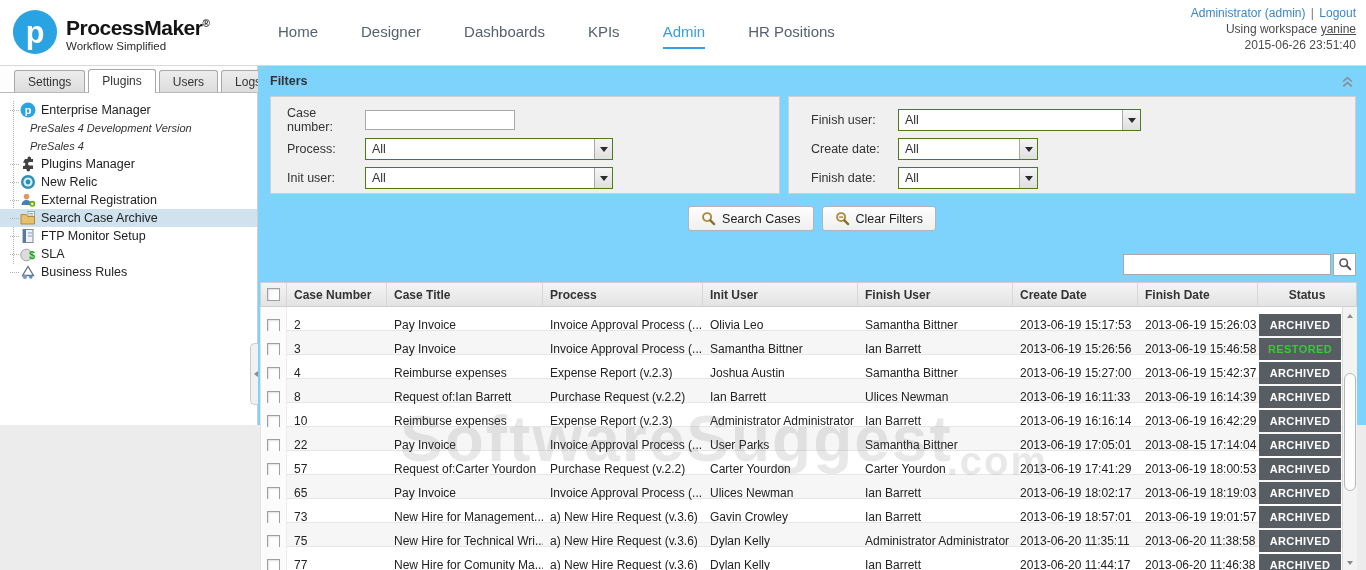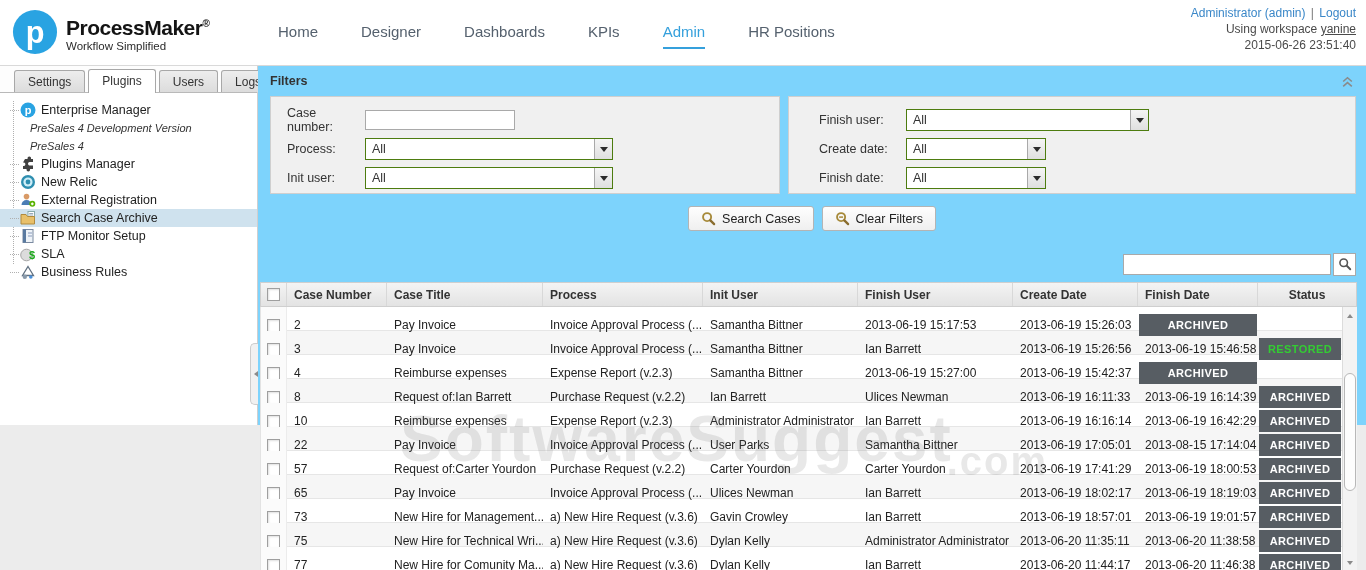--- a/index.html
+++ b/index.html
@@ -44,21 +44,21 @@
   .splitter-handle{position:absolute; right:-1px; top:277px; width:8px; height:62px; background:#f1f1f1; border:1px solid #cccccc; border-right:none; border-radius:5px 0 0 5px; display:flex; align-items:center; justify-content:center; cursor:pointer;}
   .tri-left{width:0; height:0; border:3px solid transparent; border-right:4px solid #8a8a8a;}
 
   
   .main{flex:1; position:relative; background:#7dd3fc; min-width:0;}
   .filters-bar{height:30px; display:flex; align-items:center; padding:0 12px; font-weight:bold; font-size:12.5px; color:#333;}
   .collapse{margin-left:auto; cursor:pointer; display:inline-flex;}
   .filters-wrap{display:flex; gap:8px; margin:0 10px 0 12px;}
   .fbox{border:1px solid #cfcfcf; background:#f0f0f0; height:98px; padding:12px 0 0 16px;}
   .fbox.left{width:510px; flex:none;}
-  .fbox.right{flex:1; padding-left:30px;}
+  .fbox.right{flex:1; padding-left:22px;}
   .frow{display:flex; align-items:center; margin-bottom:7px; height:22px;}
   .flabel{width:78px; font-size:12.5px; color:#333; flex:none;}
   .fbox.right .flabel{width:87px;}
   .tinput{height:20px; border:1px solid #a9a9a9; background:#fff; width:150px; font-size:12px; padding:0 4px; font-family:"Liberation Sans",sans-serif;}
   .select{height:22px; border:1px solid #4d7c0f; background:#fff; display:flex; align-items:stretch; font-size:12.5px; cursor:pointer;}
   .w248{width:248px;} .w243{width:243px;} .w140{width:140px;}
   .select-value{padding:3px 0 0 6px; flex:1; overflow:hidden;}
   .select-btn{width:18px; background:linear-gradient(#f5f5f5,#dfdfdf); border-left:1px solid #a9a9a9; display:flex; align-items:center; justify-content:center; flex:none;}
   .tri-down{width:0; height:0; border:4px solid transparent; border-top:5px solid #2b2b2b; margin-top:4px;}
   .actions{display:flex; justify-content:center; gap:8px; margin-top:12px;}
@@ -350,20 +350,21 @@
           <div class="th status">Status</div>
         </div>
       <div class="tbody">
           <div class="trow">
             <div class="td cbcell">
               <span class="cb"></span>
             </div>
             <div class="td">2</div>
             <div class="td">Pay Invoice</div>
             <div class="td">Invoice Approval Process (...</div>
+            <div class="td">Olivia Leo</div>
             <div class="td">Samantha Bittner</div>
             <div class="td">2013-06-19 15:17:53</div>
             <div class="td">2013-06-19 15:26:03</div>
             <div class="td status">
               <div class="badge">ARCHIVED</div>
             </div>
           </div>
           <div class="trow alt">
             <div class="td cbcell">
               <span class="cb"></span>
@@ -379,20 +380,21 @@
               <div class="badge restored">RESTORED</div>
             </div>
           </div>
           <div class="trow">
             <div class="td cbcell">
               <span class="cb"></span>
             </div>
             <div class="td">4</div>
             <div class="td">Reimburse expenses</div>
             <div class="td">Expense Report (v.2.3)</div>
+            <div class="td">Joshua Austin</div>
             <div class="td">Samantha Bittner</div>
             <div class="td">2013-06-19 15:27:00</div>
             <div class="td">2013-06-19 15:42:37</div>
             <div class="td status">
               <div class="badge">ARCHIVED</div>
             </div>
           </div>
           <div class="trow alt">
             <div class="td cbcell">
               <span class="cb"></span>

